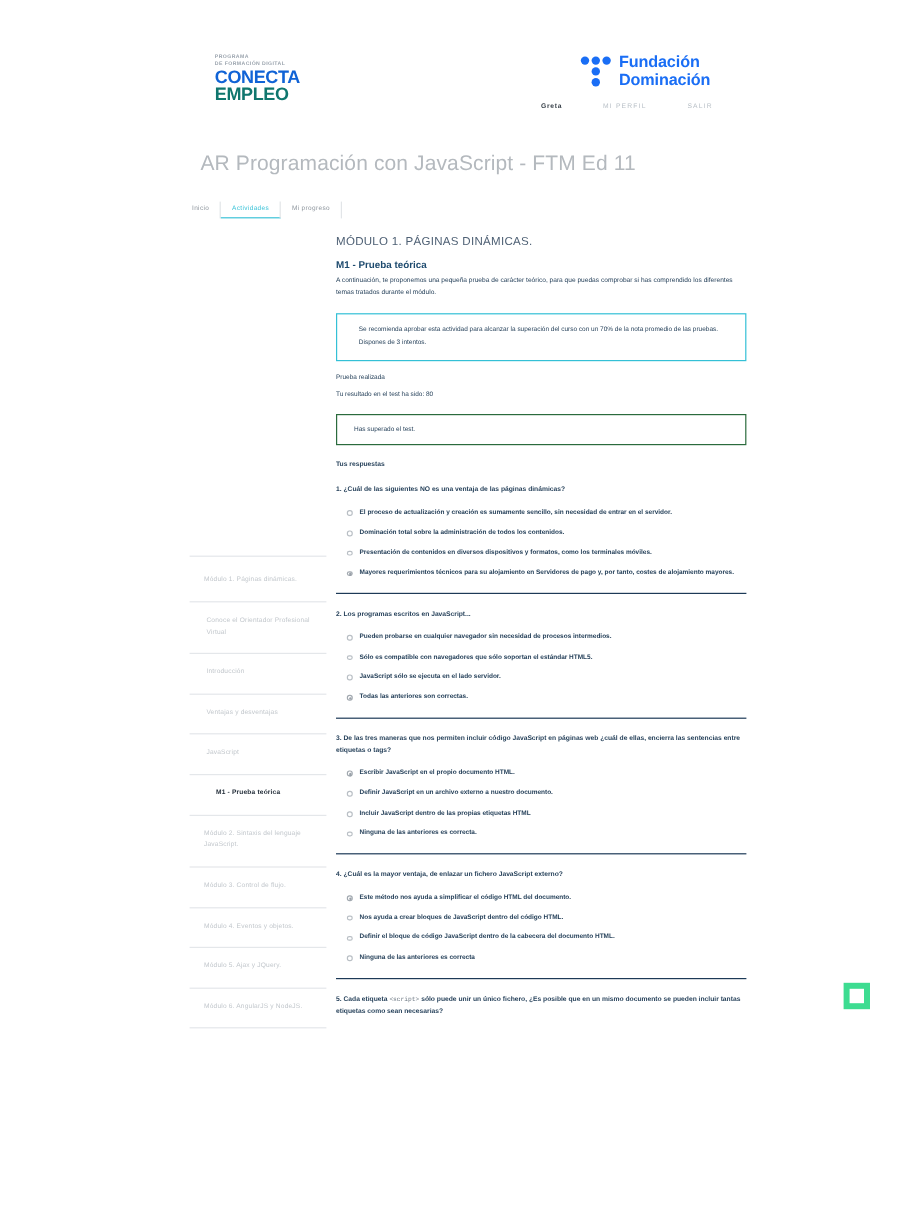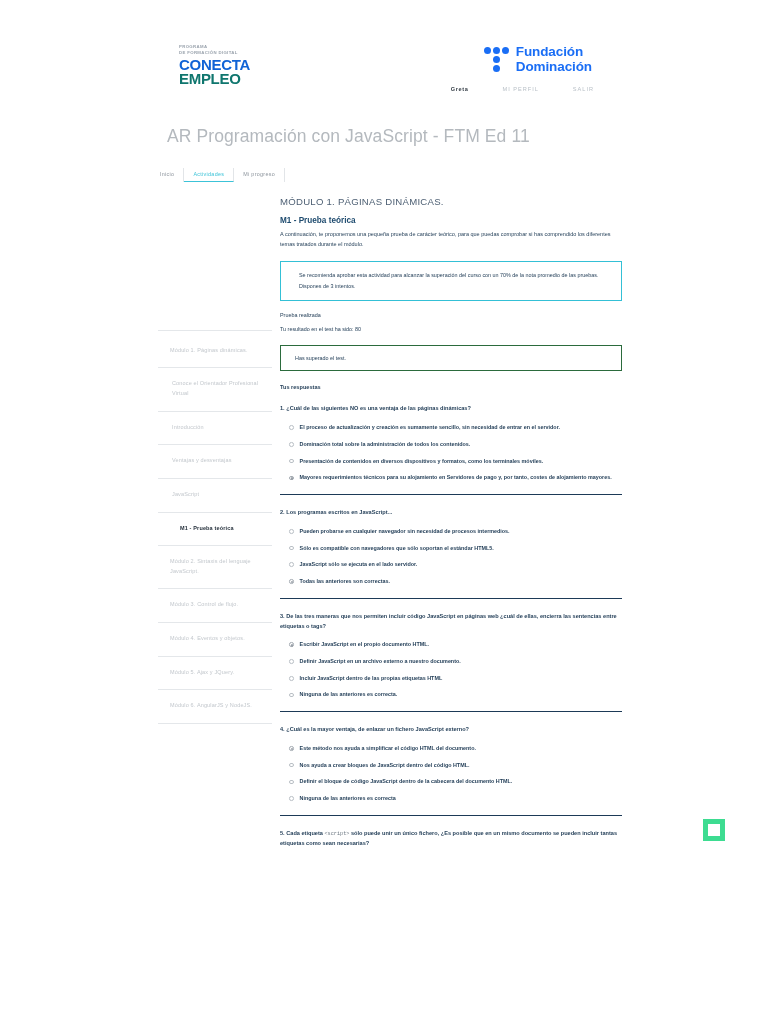--- a/index.html
+++ b/index.html
@@ -146,21 +146,21 @@
     font-weight: normal;
   }
 
   
   .body-wrap {
     position: absolute;
     left: 158px;
     top: 196px;
     width: 472px;
   }
-  .columns { display: flex; align-items: center; }
+  .columns { display: flex; align-items: flex-end; }
 
   
   .sidebar {
     width: 114px;
     flex: 0 0 114px;
     padding-top: 4px;
     border-top: 1px solid #e4e7ea;
   }
   .side-item {
     padding: 11px 4px 12px 12px;

